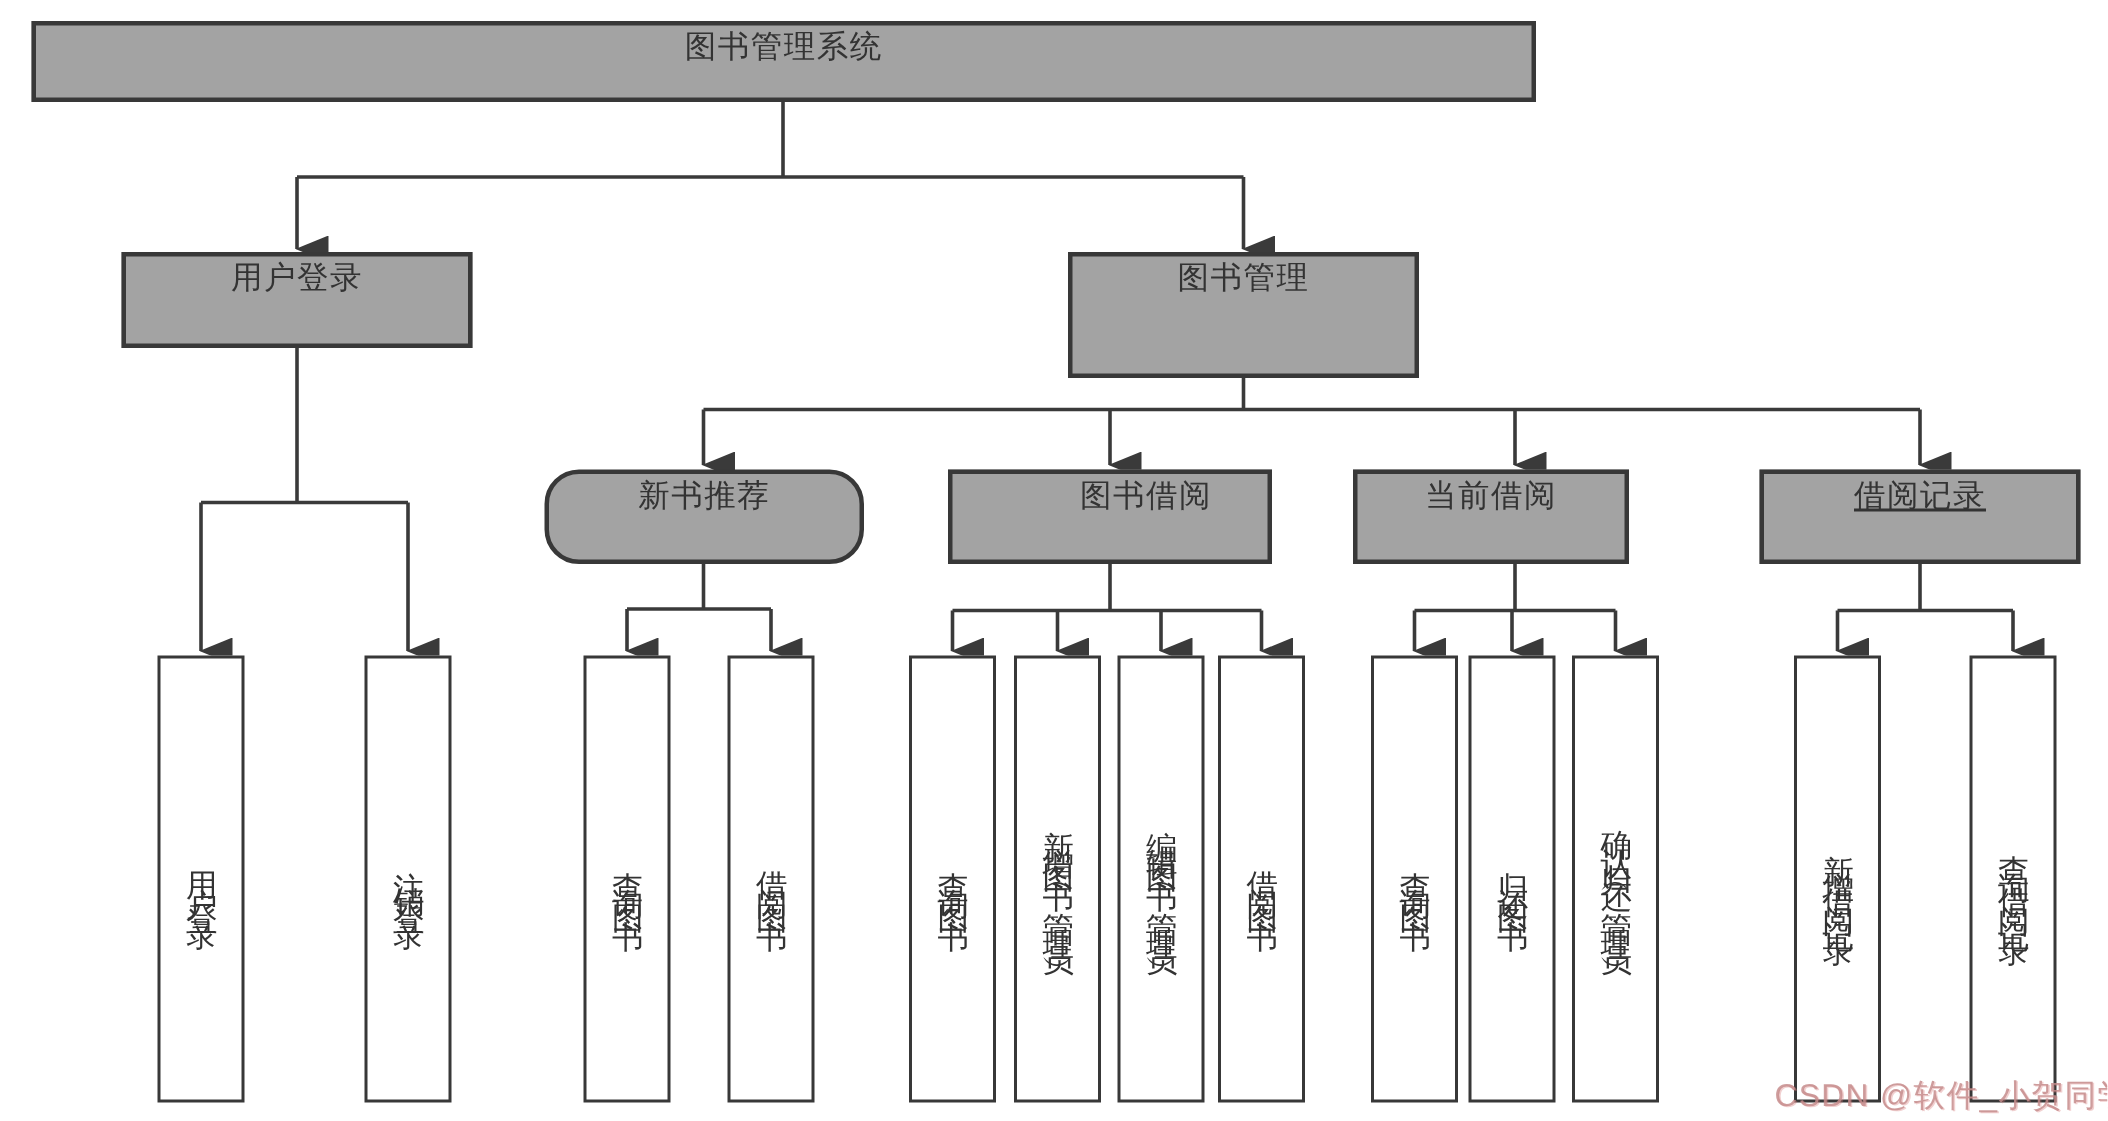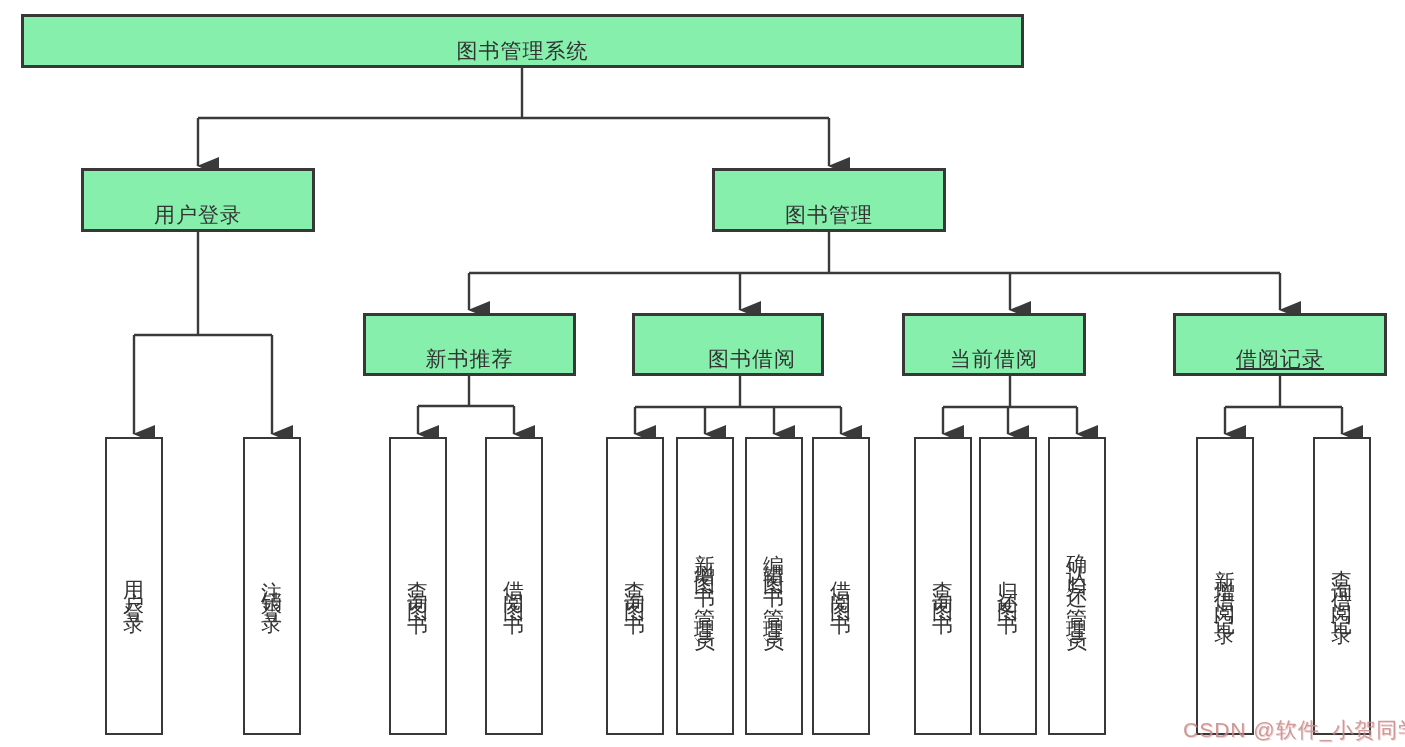--- a/index.html
+++ b/index.html
@@ -2,22 +2,22 @@
 <html><head>
 <meta charset="utf-8">
 <style>
   html,body{margin:0;padding:0;background:#ffffff;}
   body{font-family:"Liberation Sans","DejaVu Sans",sans-serif;}
   .canvas{
     position:relative;width:1405px;height:747px;background:#ffffff;overflow:hidden;
   }
   .conn{position:absolute;left:0;top:0;width:1405px;height:747px;}
   .node{
-    position:absolute;box-sizing:border-box;background:#86efac;
-    border:3px solid #383838;display:flex;align-items:flex-end;justify-content:center;
+    position:absolute;box-sizing:border-box;background:#a3a3a3;
+    border:3px solid #383838;display:flex;align-items:flex-start;justify-content:center;
     color:#333333;font-size:21px;letter-spacing:1px;z-index:2;
   }
   .leaf{
     position:absolute;box-sizing:border-box;background:#ffffff;
     border:2px solid #383838;display:flex;align-items:center;justify-content:center;
     top:437px;width:58px;height:298px;color:#333333;z-index:2;
   }
   .leaf .vtxt{
     writing-mode:vertical-rl;text-orientation:mixed;
     font-size:21px;letter-spacing:11px;line-height:1;color:#333333;white-space:nowrap;
@@ -84,28 +84,28 @@
     </g>
   </svg>
 
   <div class="node" style="left:21px;top:14px;width:1003px;height:54px;">
     <span>图书管理系统</span>
   </div>
 
   <div class="node" style="left:81px;top:168px;width:234px;height:64px;">
     <span>用户登录</span>
   </div>
-  <div class="node" style="left:712px;top:168px;width:234px;height:64px;">
+  <div class="node" style="left:712px;top:168px;width:234px;height:84px;">
     <span>图书管理</span>
   </div>
 
-  <div class="node" style="left:363px;top:313px;width:213px;height:63px;">
+  <div class="node" style="left:363px;top:313px;width:213px;height:63px;border-radius:23px;">
     <span>新书推荐</span>
   </div>
-  <div class="node" style="left:632px;top:313px;width:192px;height:63px;padding-left:48px;">
+  <div class="node" style="left:632px;top:313px;width:216px;height:63px;padding-left:48px;">
     <span>图书借阅</span>
   </div>
   <div class="node" style="left:902px;top:313px;width:184px;height:63px;">
     <span>当前借阅</span>
   </div>
   <div class="node" style="left:1173px;top:313px;width:214px;height:63px;text-decoration:underline;">
     <span>借阅记录</span>
   </div>
 
   <div class="leaf" style="left:105px;">

